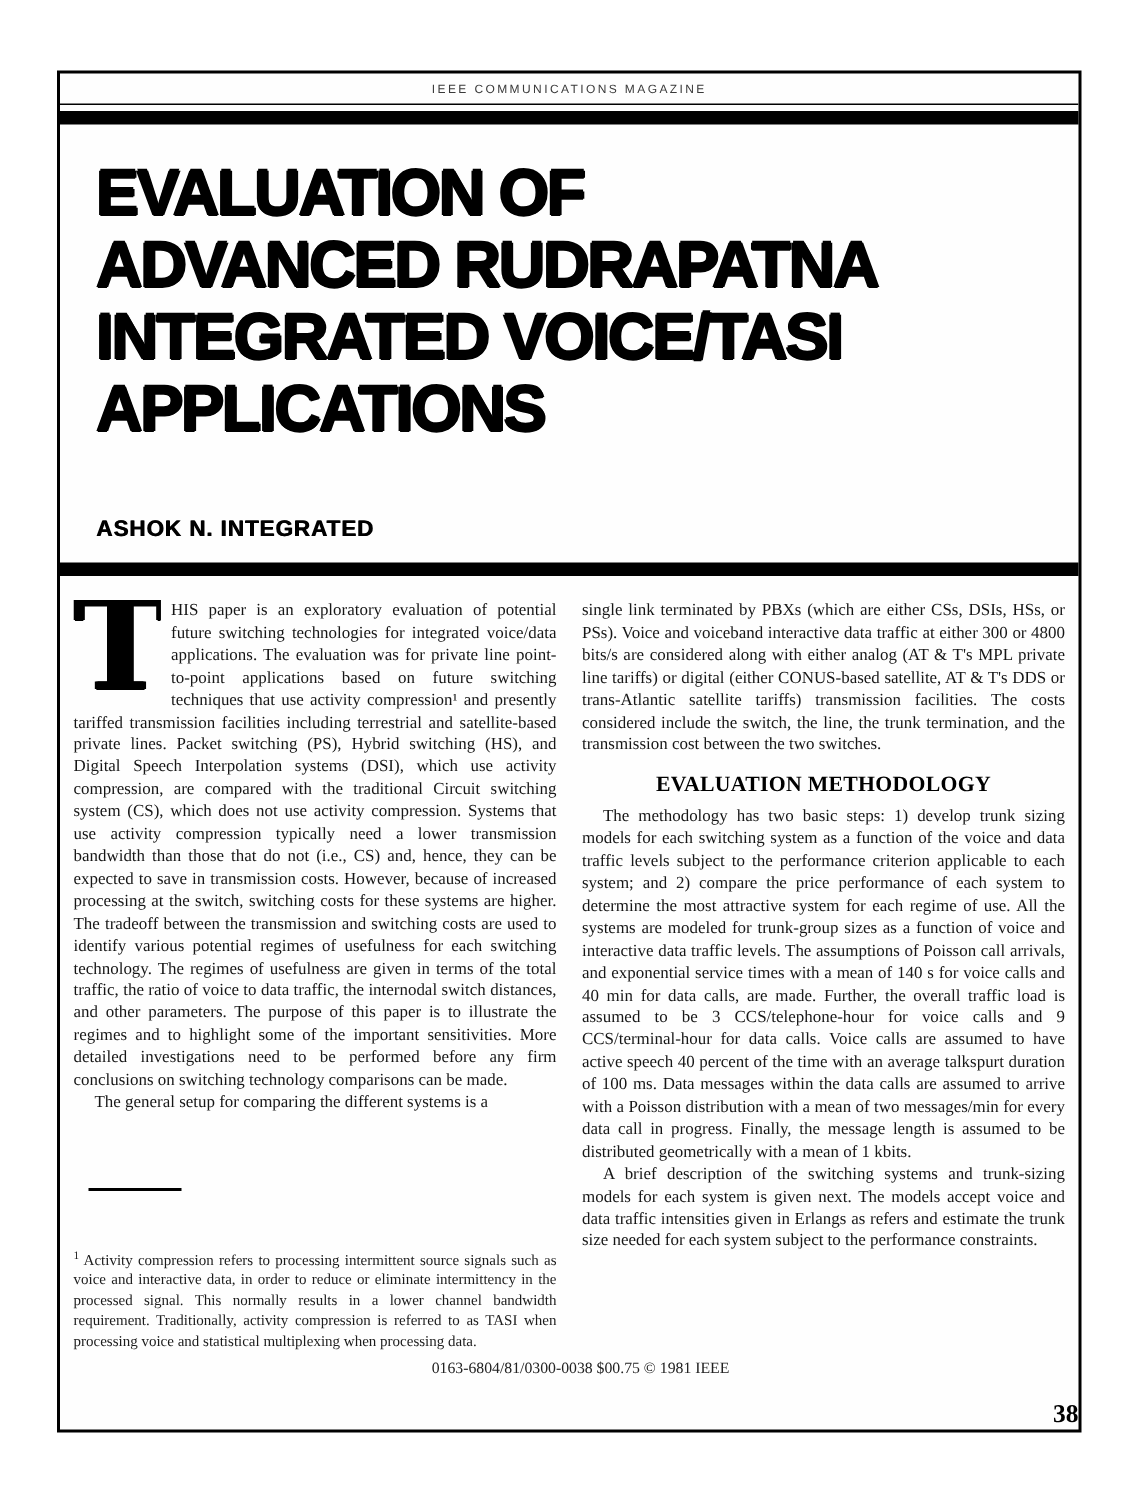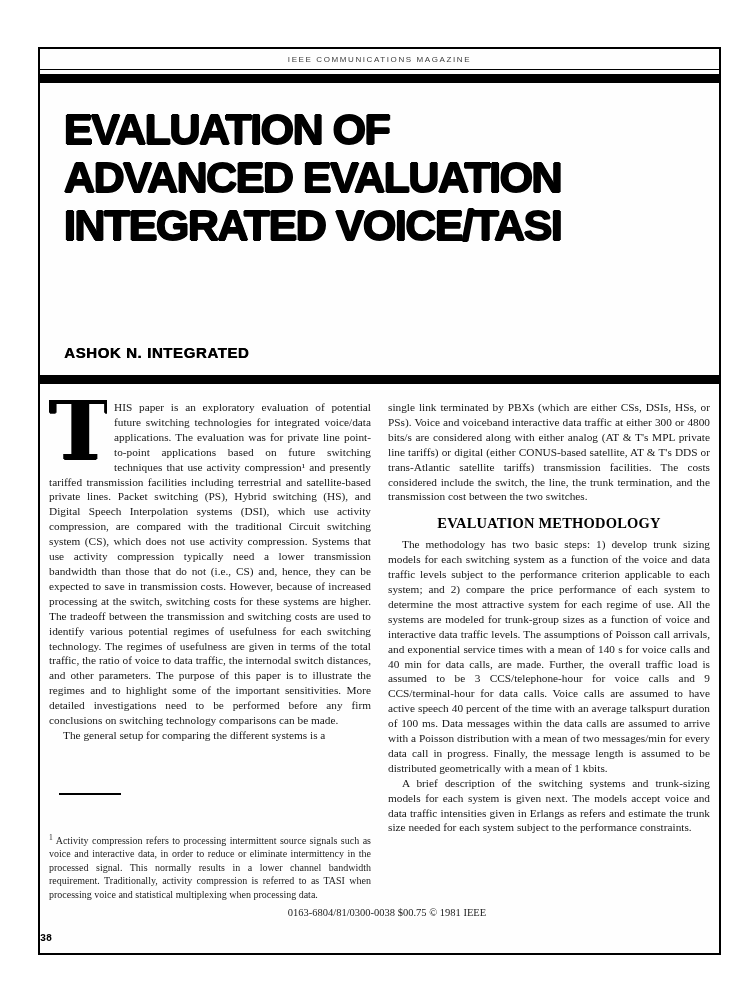--- a/index.html
+++ b/index.html
@@ -126,42 +126,42 @@
   .copyright-line {
     position: absolute;
     left: 15px; right: 0; top: 858px;
     text-align: center;
     font-size: 10.5px;
     color: #222;
   }
   .page-number {
     position: absolute;
     left: 0; right: 0; top: 884px;
-    text-align: left;
-    font-size: 10px;
+    text-align: right;
+    font-size: 17px;
     font-weight: bold;
     color: #000;
-    font-family: Liberation Mono, monospace;
   }
 </style>
 </head>
 <body>
 
 <div class="page-frame">
 
   <div class="running-head">
     <span>IEEE COMMUNICATIONS MAGAZINE</span>
   </div>
 
   <div class="thick-bar bar-top"></div>
 
   <h1 class="title">
     <span class="title-line">EVALUATION OF</span>
-    <span class="title-line">ADVANCED EVALUATION</span>
+    <span class="title-line">ADVANCED RUDRAPATNA</span>
     <span class="title-line">INTEGRATED VOICE/TASI</span>
+    <span class="title-line">APPLICATIONS</span>
   </h1>
 
   <div class="author">ASHOK N. INTEGRATED</div>
 
   <div class="thick-bar bar-author"></div>
 
   <div class="columns">
 
     <div class="col col-left">
       <div>

